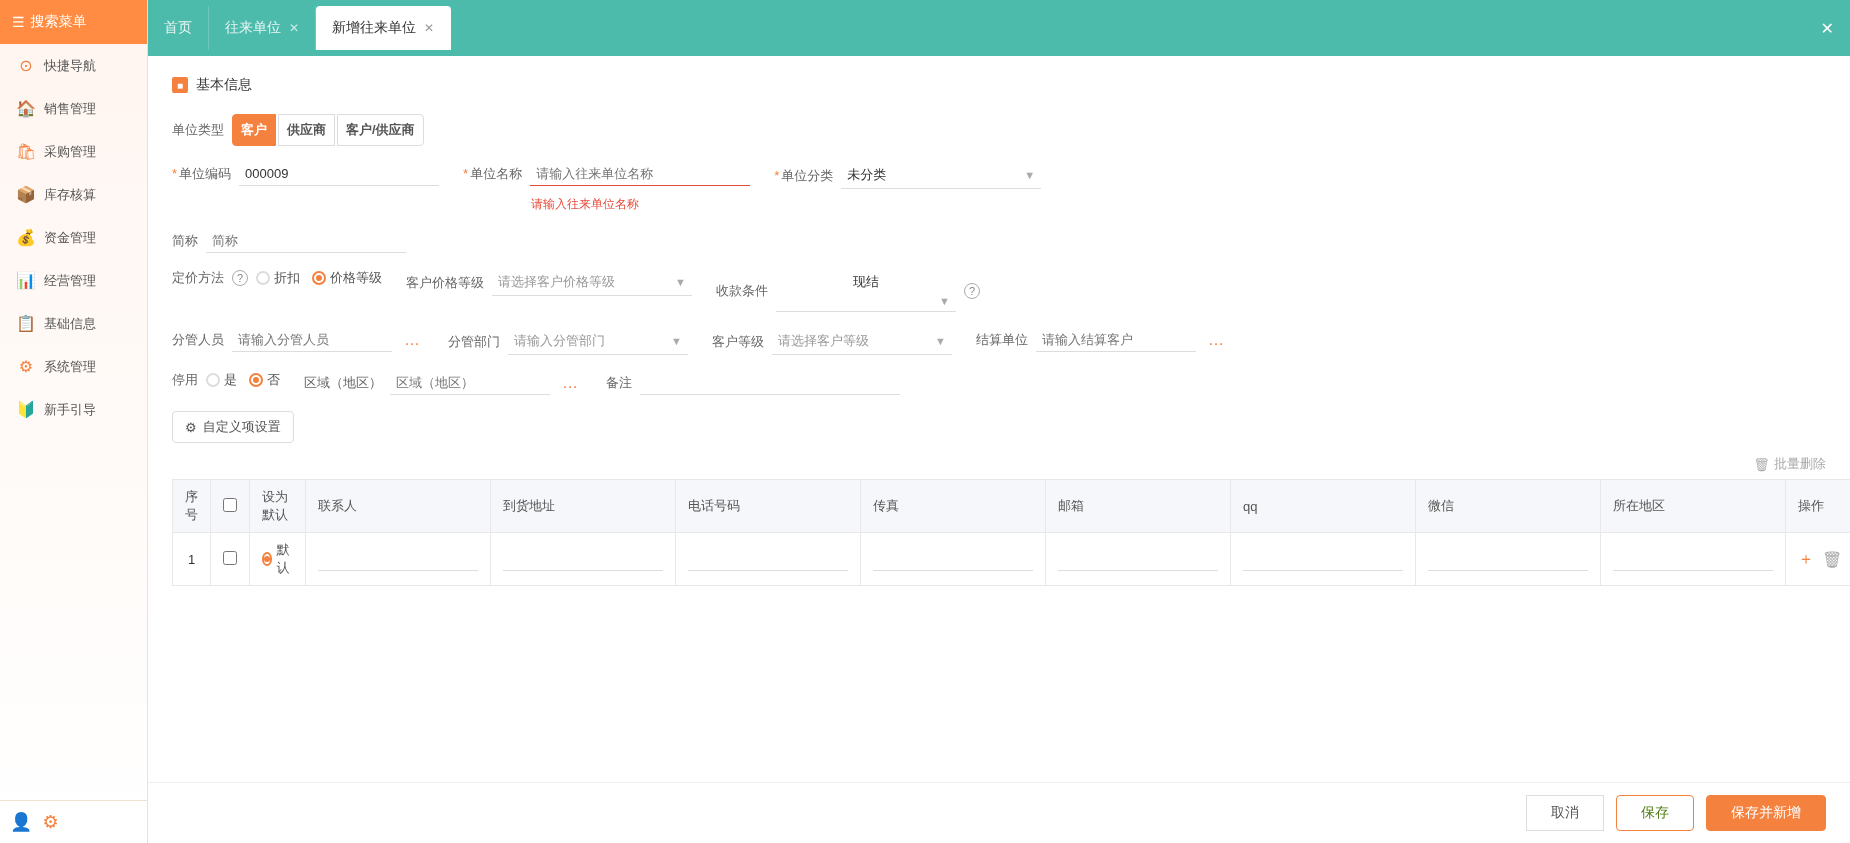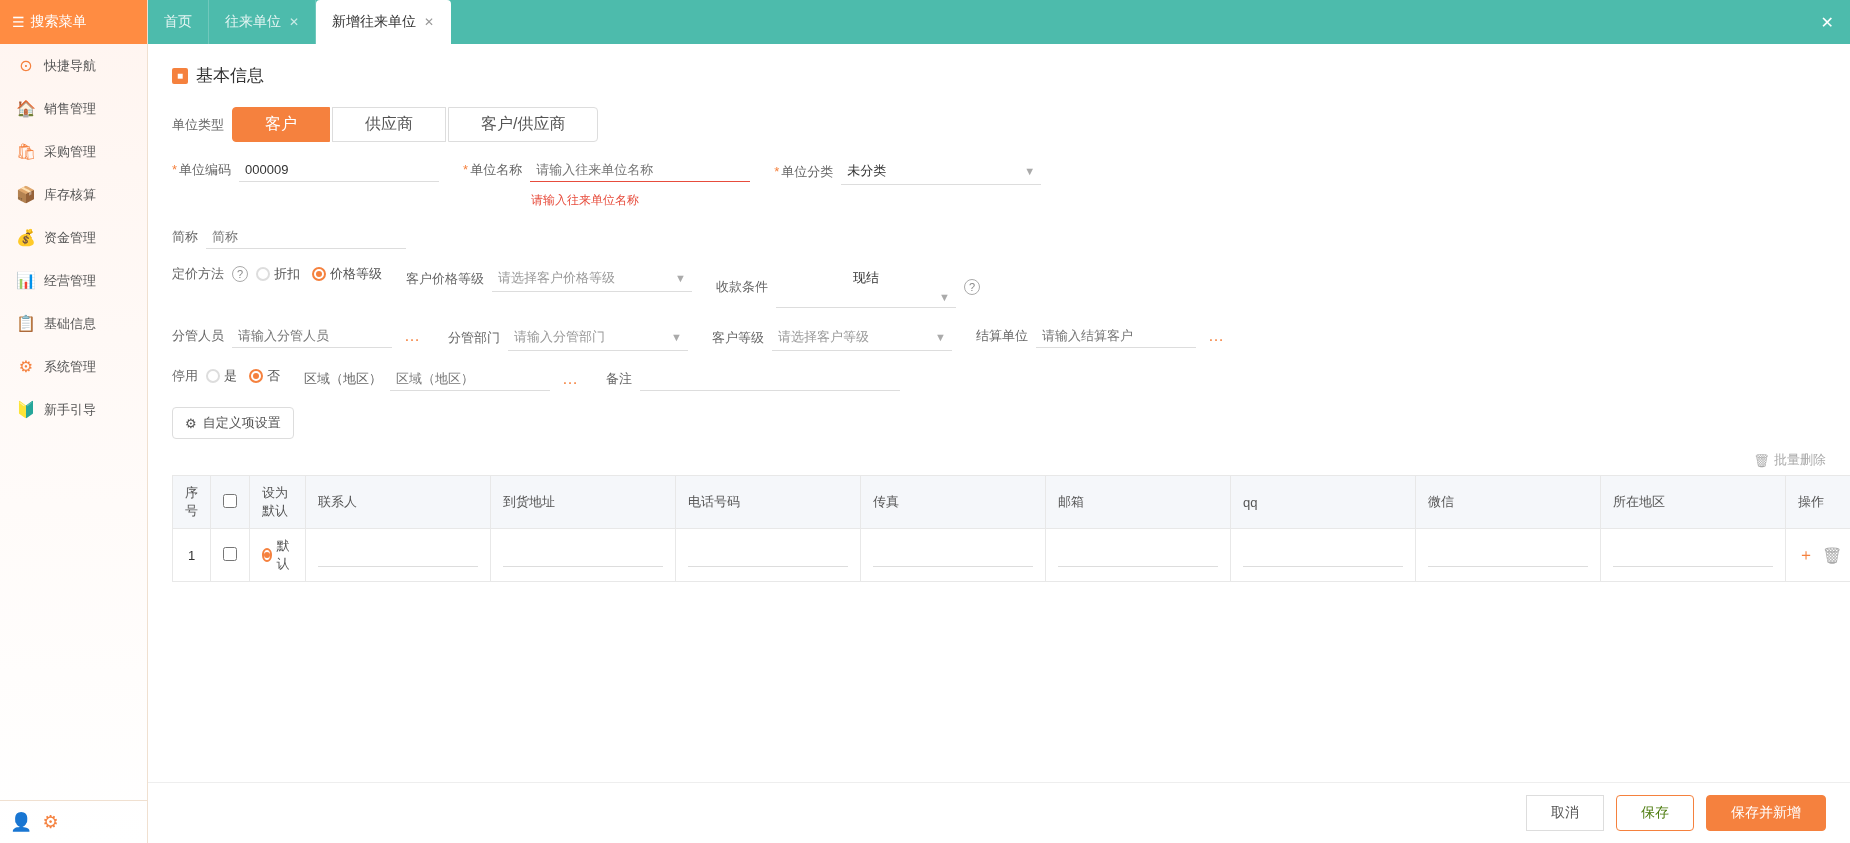--- a/index.html
+++ b/index.html
@@ -51,21 +51,21 @@
       display: flex;
       flex-direction: column;
       overflow: hidden;
     }
 
     
     .tab-bar {
       background: #4DBBAC;
       display: flex;
       align-items: center;
-      height: 44px;
+      height: 56px;
       padding: 0 0;
       position: relative;
     }
     .tab-close-all {
       margin-left: auto;
       color: white;
       padding: 0 16px;
       cursor: pointer;
       font-size: 16px;
     }
@@ -112,21 +112,21 @@
       width: 16px;
       height: 16px;
       background: #f5813e;
       border-radius: 2px;
       display: flex;
       align-items: center;
       justify-content: center;
       color: white;
       font-size: 10px;
     }
-    .section-title { font-size: 17px; font-weight: 500; color: #333; }
+    .section-title { font-size: 14px; font-weight: 500; color: #333; }
 
     
     .form-row {
       display: flex;
       align-items: flex-start;
       margin-bottom: 16px;
       gap: 24px;
     }
     .form-field {
       display: flex;
@@ -154,26 +154,27 @@
     .form-input.error-border { border-bottom-color: #e74c3c; }
     .error-msg {
       color: #e74c3c;
       font-size: 12px;
       margin-top: 2px;
     }
 
     
     .type-btn-group { display: flex; gap: 2px; }
     .type-btn {
-      padding: 6px 32px;
+      padding: 6px 8px;
       border: 1px solid #ddd;
       background: white;
       cursor: pointer;
-      font-size: 16px;
+      font-size: 13px;
       color: #555;
+      font-weight: bold;
     }
     .type-btn.active {
       background: #f5813e;
       border-color: #f5813e;
       color: white;
     }
     .type-btn:first-child { border-radius: 4px 0 0 4px; }
     .type-btn:last-child { border-radius: 0 4px 4px 0; }
 
     

